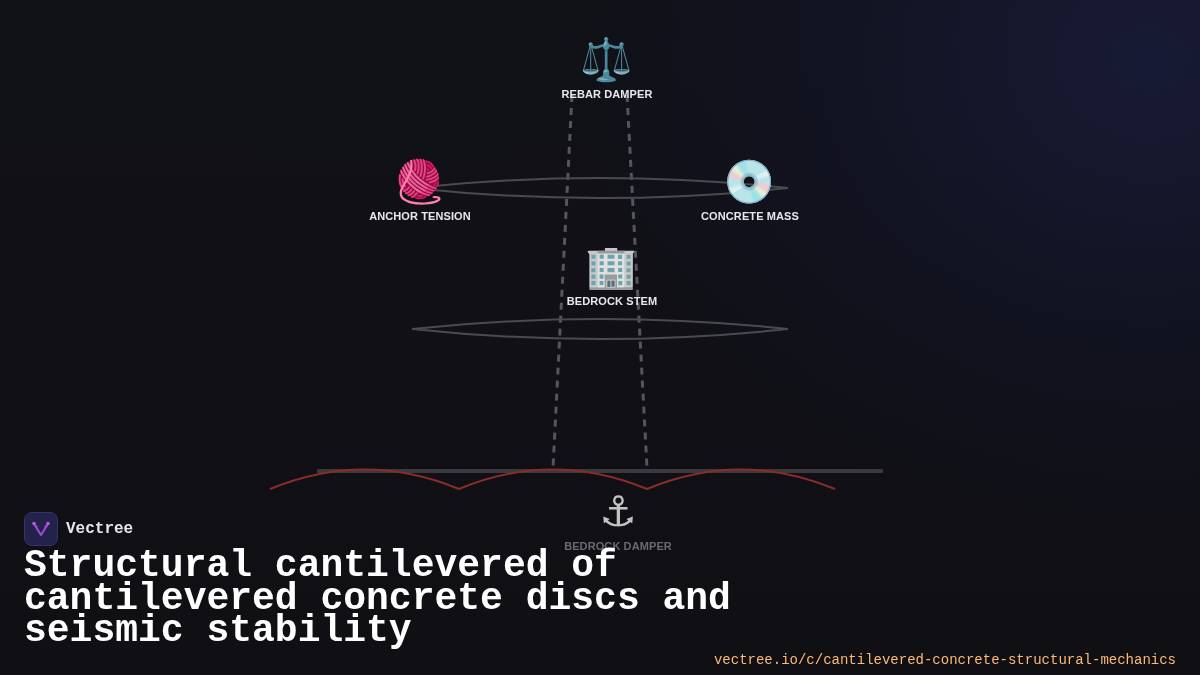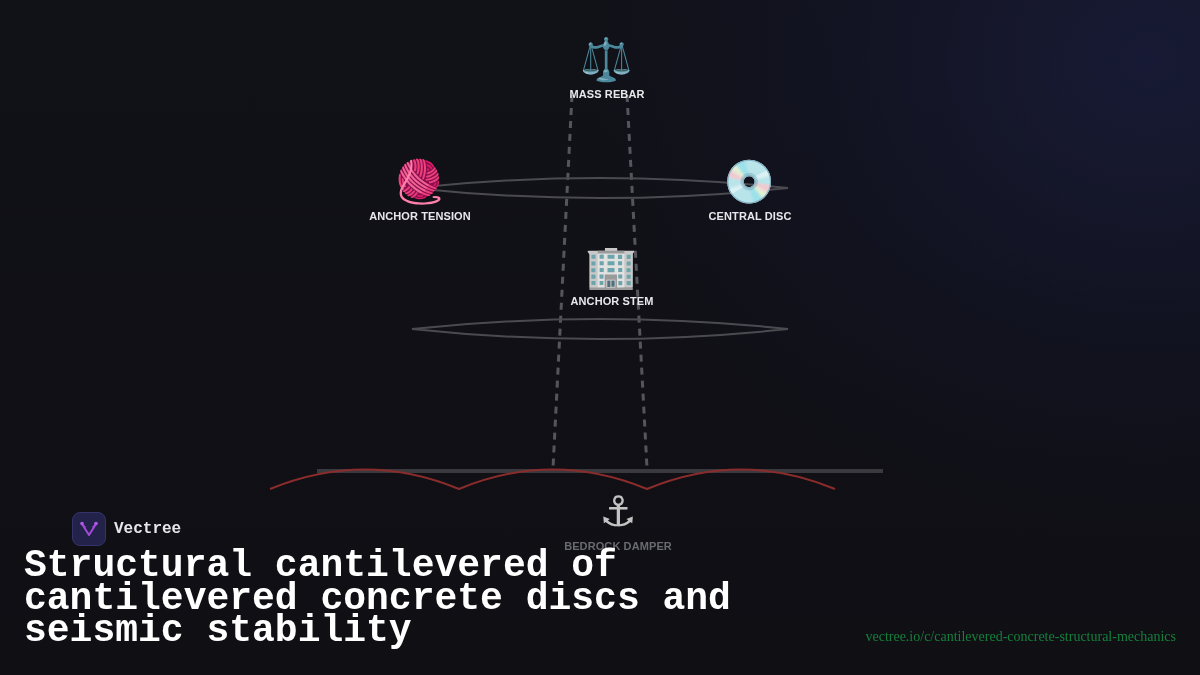--- a/index.html
+++ b/index.html
@@ -37,21 +37,21 @@
     font-size: 11px;
     letter-spacing: 0.1px;
     color: #e8e8ec;
     margin-top: 3px;
   }
   .node.dim .label { color: #6a6a72; }
   .node.dim .emoji { opacity: 0.75; }
 
   .brand {
     position: absolute; left: 24px; top: 512px;
-    display: flex; align-items: center; gap: 8px; margin-left: 48px;
+    display: flex; align-items: center; gap: 8px;
   }
   .brand-logo {
     width: 34px; height: 34px; border-radius: 8px;
     background: #23224a;
     border: 1px solid #34336a;
     display: flex; align-items: center; justify-content: center;
   }
   .brand-name {
     font-family: "Liberation Mono", monospace;
     font-weight: bold; font-size: 16px; color: #e6e6ea;
@@ -59,24 +59,24 @@
   .title {
     position: absolute; left: 24px; top: 550px;
     font-family: "Liberation Mono", monospace;
     font-weight: bold;
     font-size: 38px;
     line-height: 32.5px;
     color: #ffffff;
     width: 720px;
   }
   .url {
-    position: absolute; right: 24px; top: 629px;
-    font-family: Liberation Serif, serif;
+    position: absolute; right: 24px; top: 652px;
+    font-family: Liberation Mono, monospace;
     font-size: 14px;
-    color: #15803d;
+    color: #fdba74;
   }
 </style>
 </head>
 <body>
 
 <div class="bg-glow"></div>
 
 <svg class="diagram" viewBox="0 0 1200 675">
 
   <line x1="572" y1="95" x2="553" y2="468" stroke="#55555c" stroke-width="3" stroke-dasharray="7 6"></line>
@@ -86,36 +86,36 @@
 
   <path d="M 412 329 Q 600 309 788 329 Q 600 349 412 329 Z" fill="none" stroke="#4a4a50" stroke-width="2"></path>
 
   <line x1="317" y1="471" x2="883" y2="471" stroke="#3a3a3e" stroke-width="4"></line>
 
   <path d="M 270 489 Q 365 450 459 489 Q 553 450 647 489 Q 741 450 835 489" fill="none" stroke="#8a2c2c" stroke-width="2"></path>
 </svg>
 
 <div class="node" style="left:607px; top:35px;">
   <span class="emoji">⚖️</span>
-  <span class="label">MASS REBAR</span>
+  <span class="label">REBAR DAMPER</span>
 </div>
 
 <div class="node" style="left:420px; top:157px;">
   <span class="emoji">🧶</span>
   <span class="label">ANCHOR TENSION</span>
 </div>
 
 <div class="node" style="left:750px; top:157px;">
   <span class="emoji">💿</span>
-  <span class="label">CENTRAL DISC</span>
+  <span class="label">CONCRETE MASS</span>
 </div>
 
 <div class="node" style="left:612px; top:242px;">
   <span class="emoji">🏢</span>
-  <span class="label">ANCHOR STEM</span>
+  <span class="label">BEDROCK STEM</span>
 </div>
 
 <div class="node dim" style="left:618px; top:487px;">
   <span class="emoji">⚓</span>
   <span class="label">BEDROCK DAMPER</span>
 </div>
 
 <div class="brand">
   <div class="brand-logo">
     <svg width="20" height="18" viewBox="0 0 20 18">

